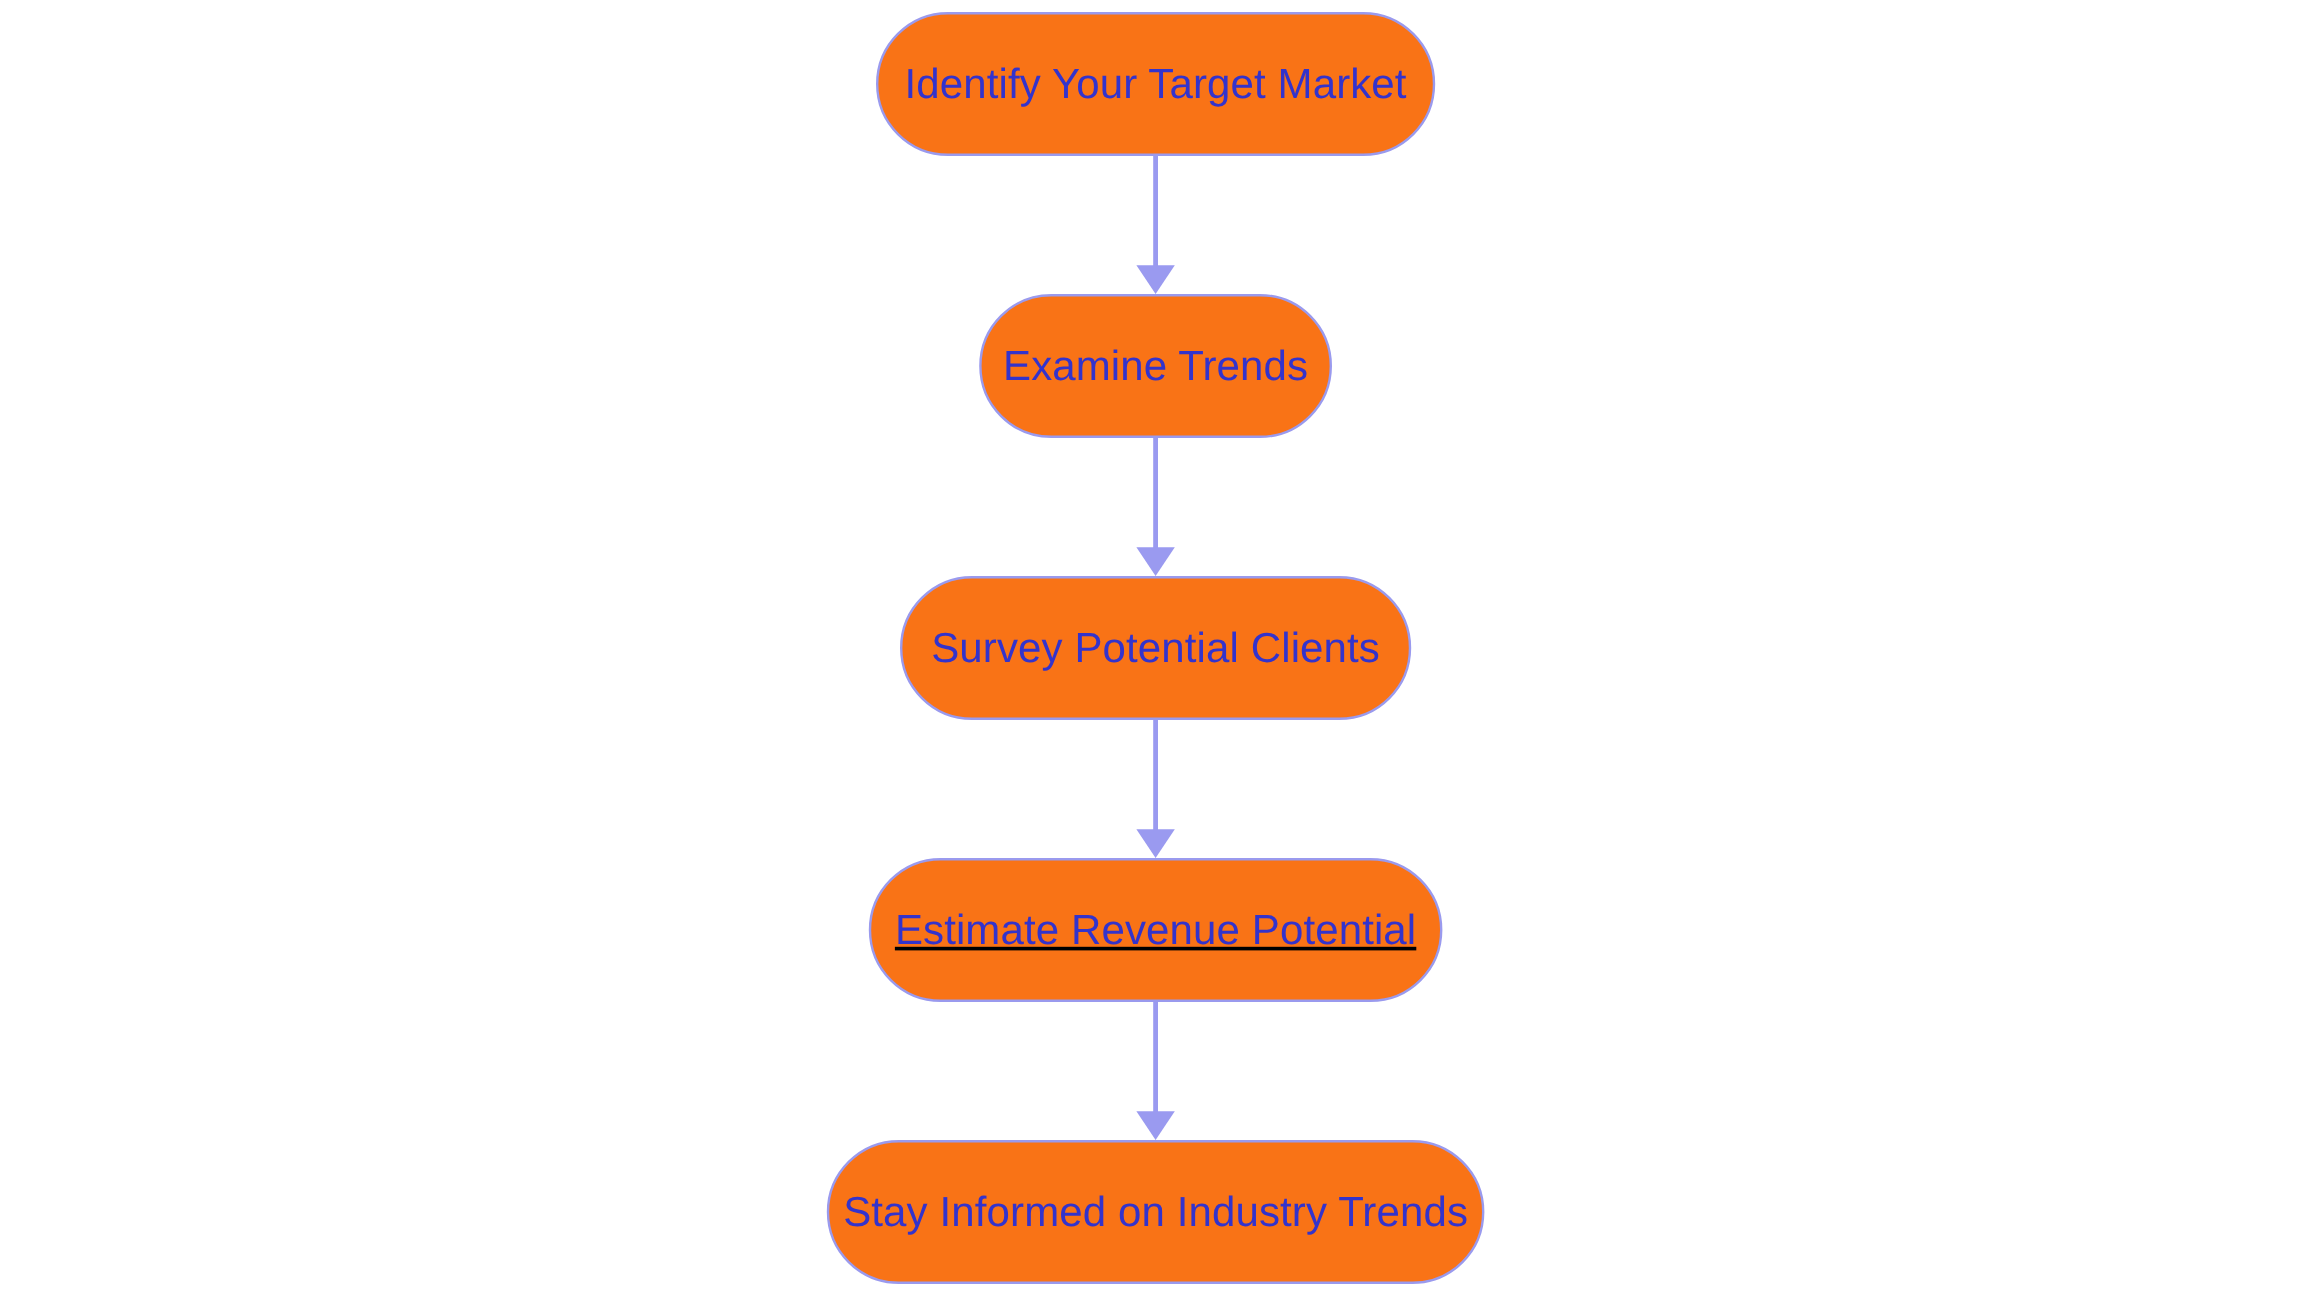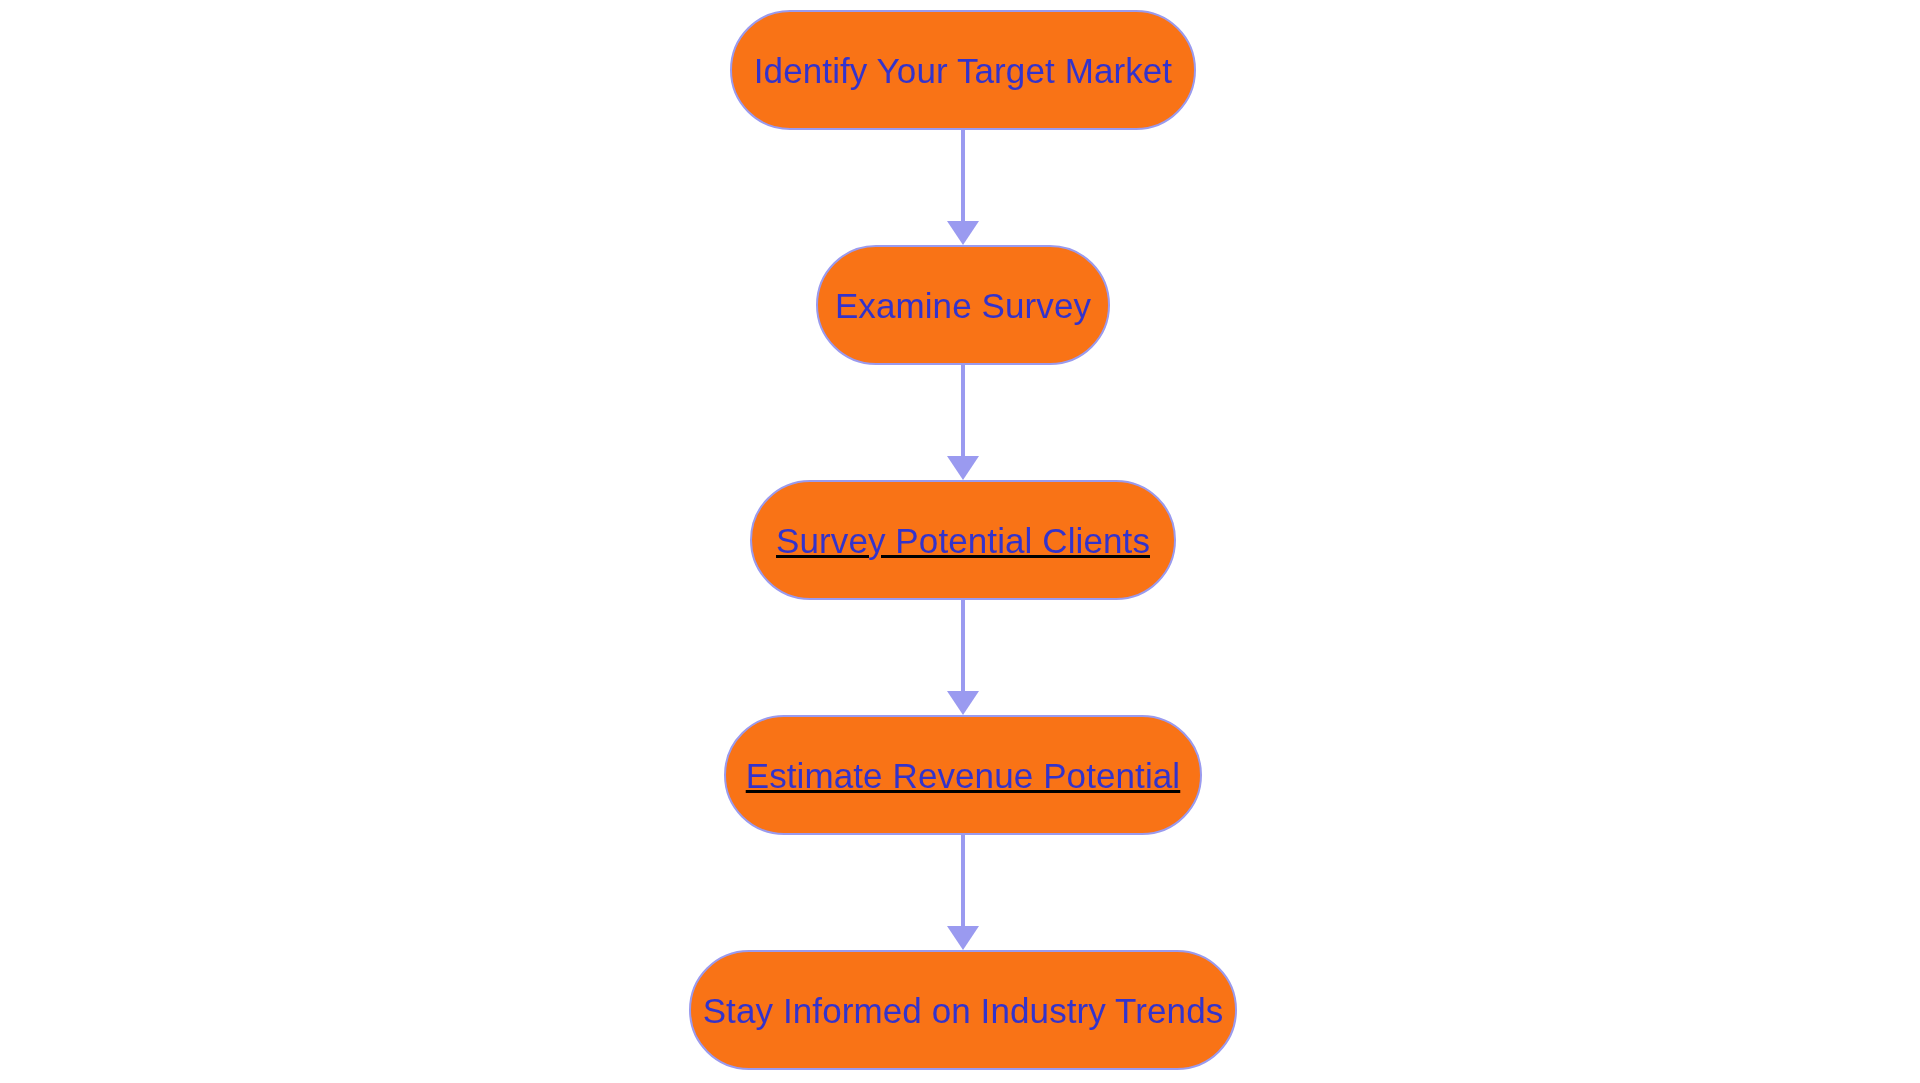--- a/index.html
+++ b/index.html
@@ -40,21 +40,21 @@
     font-weight: 400;
     letter-spacing: 0.1px;
     white-space: nowrap;
     line-height: 1;
     font-family: "Liberation Sans", sans-serif;
   }
 
   
   #node-0 { left: 730px;  top: 10px;   width: 466px; }
   #node-1 { left: 816px;  top: 245px;  width: 294px; }
-  #node-2 { left: 750px;  top: 480px;  width: 426px; text-decoration: underline; }
+  #node-2 { left: 750px;  top: 480px;  width: 426px; }
   #node-3 { left: 724px;  top: 715px;  width: 478px; text-decoration: underline; }
   #node-4 { left: 689px;  top: 950px;  width: 548px; }
 
   
   .edge-line {
     position: absolute;
     width: 4px;
     background: #9a9af0;
     left: 961px;
     z-index: 1;
@@ -86,21 +86,21 @@
 <div id="flowchart">
 
   <div class="node" id="node-0">
     <span class="node-label">Identify Your Target Market</span>
   </div>
 
   <div class="edge-line" id="edge-line-0"></div>
   <div class="edge-arrow" id="edge-arrow-0"></div>
 
   <div class="node" id="node-1">
-    <span class="node-label">Examine Survey</span>
+    <span class="node-label">Examine Trends</span>
   </div>
 
   <div class="edge-line" id="edge-line-1"></div>
   <div class="edge-arrow" id="edge-arrow-1"></div>
 
   <div class="node" id="node-2">
     <span class="node-label">Survey Potential Clients</span>
   </div>
 
   <div class="edge-line" id="edge-line-2"></div>

